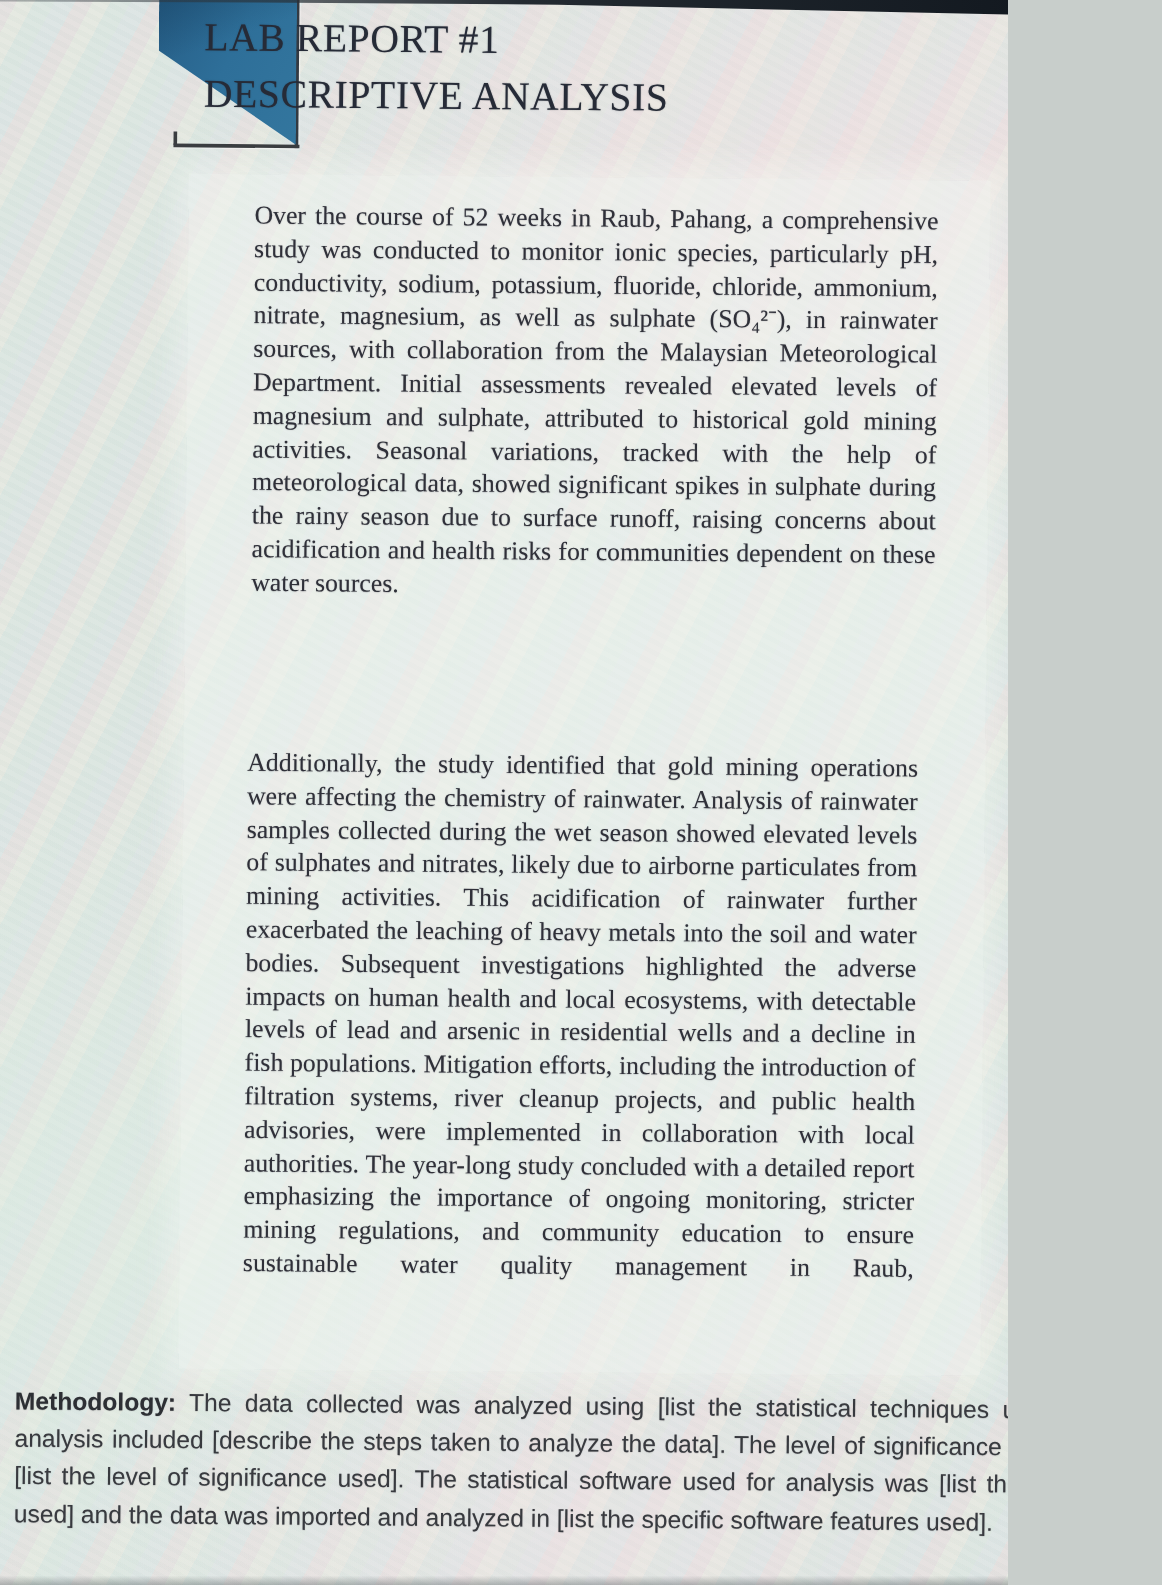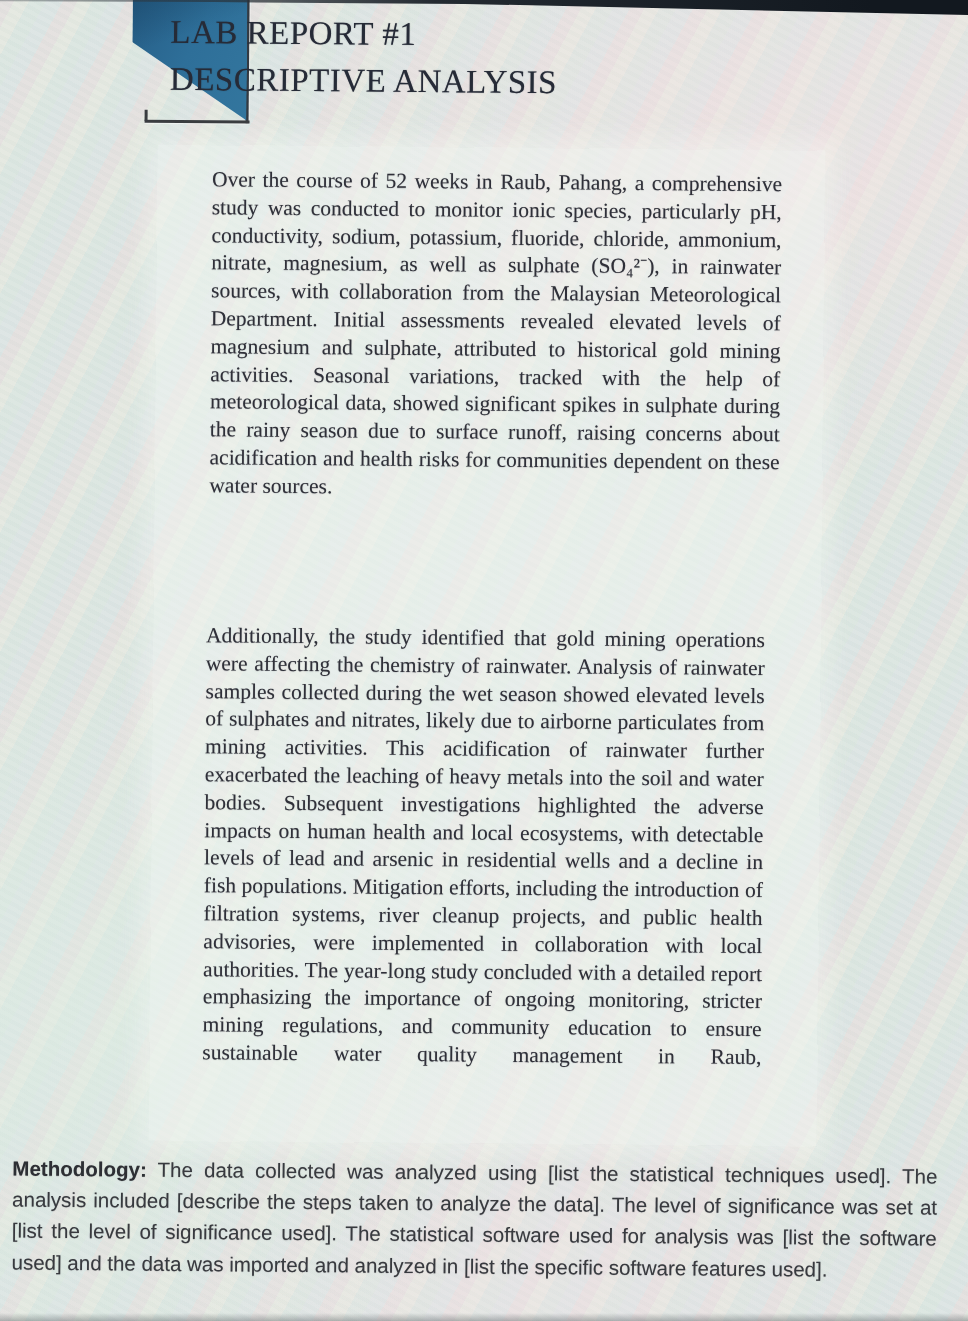--- a/index.html
+++ b/index.html
@@ -1,17 +1,17 @@
 <!DOCTYPE html>
 <html><head>
 <meta charset="utf-8">
 <style>
   html,body{margin:0;padding:0;background:#c8cecb;}
   #stage{
-    position:relative;width:968px;height:1321px;overflow:hidden;
+    position:relative;width:840px;height:1321px;overflow:hidden;
     background-color:#dfe6e2;
     background-image:
       radial-gradient(900px 520px at 82% 12%, rgba(255,224,230,0.35), rgba(255,224,230,0) 62%),
       radial-gradient(760px 620px at 12% 78%, rgba(222,240,229,0.40), rgba(222,240,229,0) 60%),
       radial-gradient(680px 420px at 55% 95%, rgba(250,226,234,0.30), rgba(250,226,234,0) 60%),
       repeating-linear-gradient(118deg,
         rgba(247,206,214,0.20) 0px, rgba(247,206,214,0.20) 13px,
         rgba(252,244,221,0.18) 13px, rgba(252,244,221,0.18) 26px,
         rgba(206,231,221,0.20) 26px, rgba(206,231,221,0.20) 41px,
         rgba(208,223,238,0.16) 41px, rgba(208,223,238,0.16) 56px),

